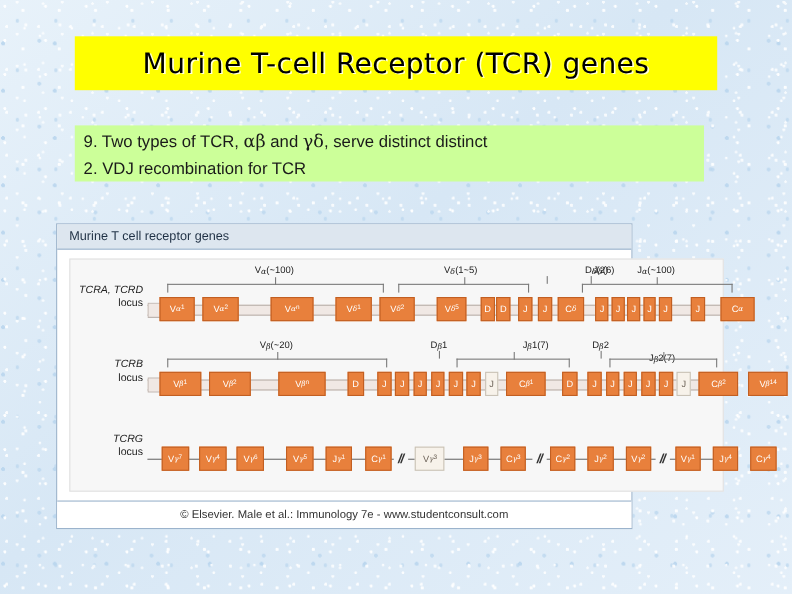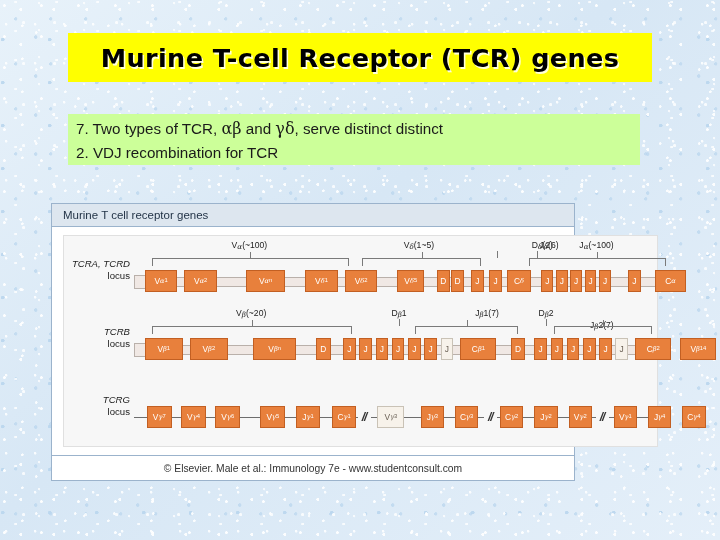--- a/index.html
+++ b/index.html
@@ -24,21 +24,21 @@
   }
   .stage{position:relative;width:720px;height:540px;}
 
   
   .title-band{
     position:absolute;left:68px;top:33px;width:584px;height:49px;
     background:#ffff00;display:flex;align-items:center;justify-content:center;
   }
   .title-text{
     font-family:"DejaVu Sans",sans-serif;
-    font-weight:bold;font-size:25.5px;color:#000;
+    font-weight:normal;font-size:25.5px;color:#000;
     letter-spacing:.4px;white-space:nowrap;
     text-shadow:1.5px 1.5px 0 rgba(255,255,255,.85);
   }
 
   
   .notes{
     position:absolute;left:68px;top:114px;width:572px;height:51px;
     background:#ccff99;padding:3px 0 0 8px;box-sizing:border-box;
   }
   .note-line{font-size:15.2px;color:#1a1a1a;line-height:24px;white-space:nowrap;}
@@ -124,21 +124,21 @@
 </head>
 <body>
 
 <div class="stage">
 
   <div class="title-band">
     <div class="title-text">Murine T-cell Receptor (TCR) genes</div>
   </div>
 
   <div class="notes">
-    <div class="note-line"><span>7. Two types of TCR, </span><span class="gk">αβ</span><span> and </span><span class="gk">γδ</span><span>, serve distinct distinct</span></div>
+    <div class="note-line"><span>9. Two types of TCR, </span><span class="gk">αβ</span><span> and </span><span class="gk">γδ</span><span>, serve distinct distinct</span></div>
     <div class="note-line">2. VDJ recombination for TCR</div>
   </div>
 
   <div class="panel">
     <div class="panel-head">
       <span class="panel-head-title">Murine T cell receptor genes</span>
     </div>
     <div class="fig" id="fig">
         <div class="row" style="top: 4px;">
           <div class="locus-label"><i>TCRA, TCRD</i><br>locus</div>

